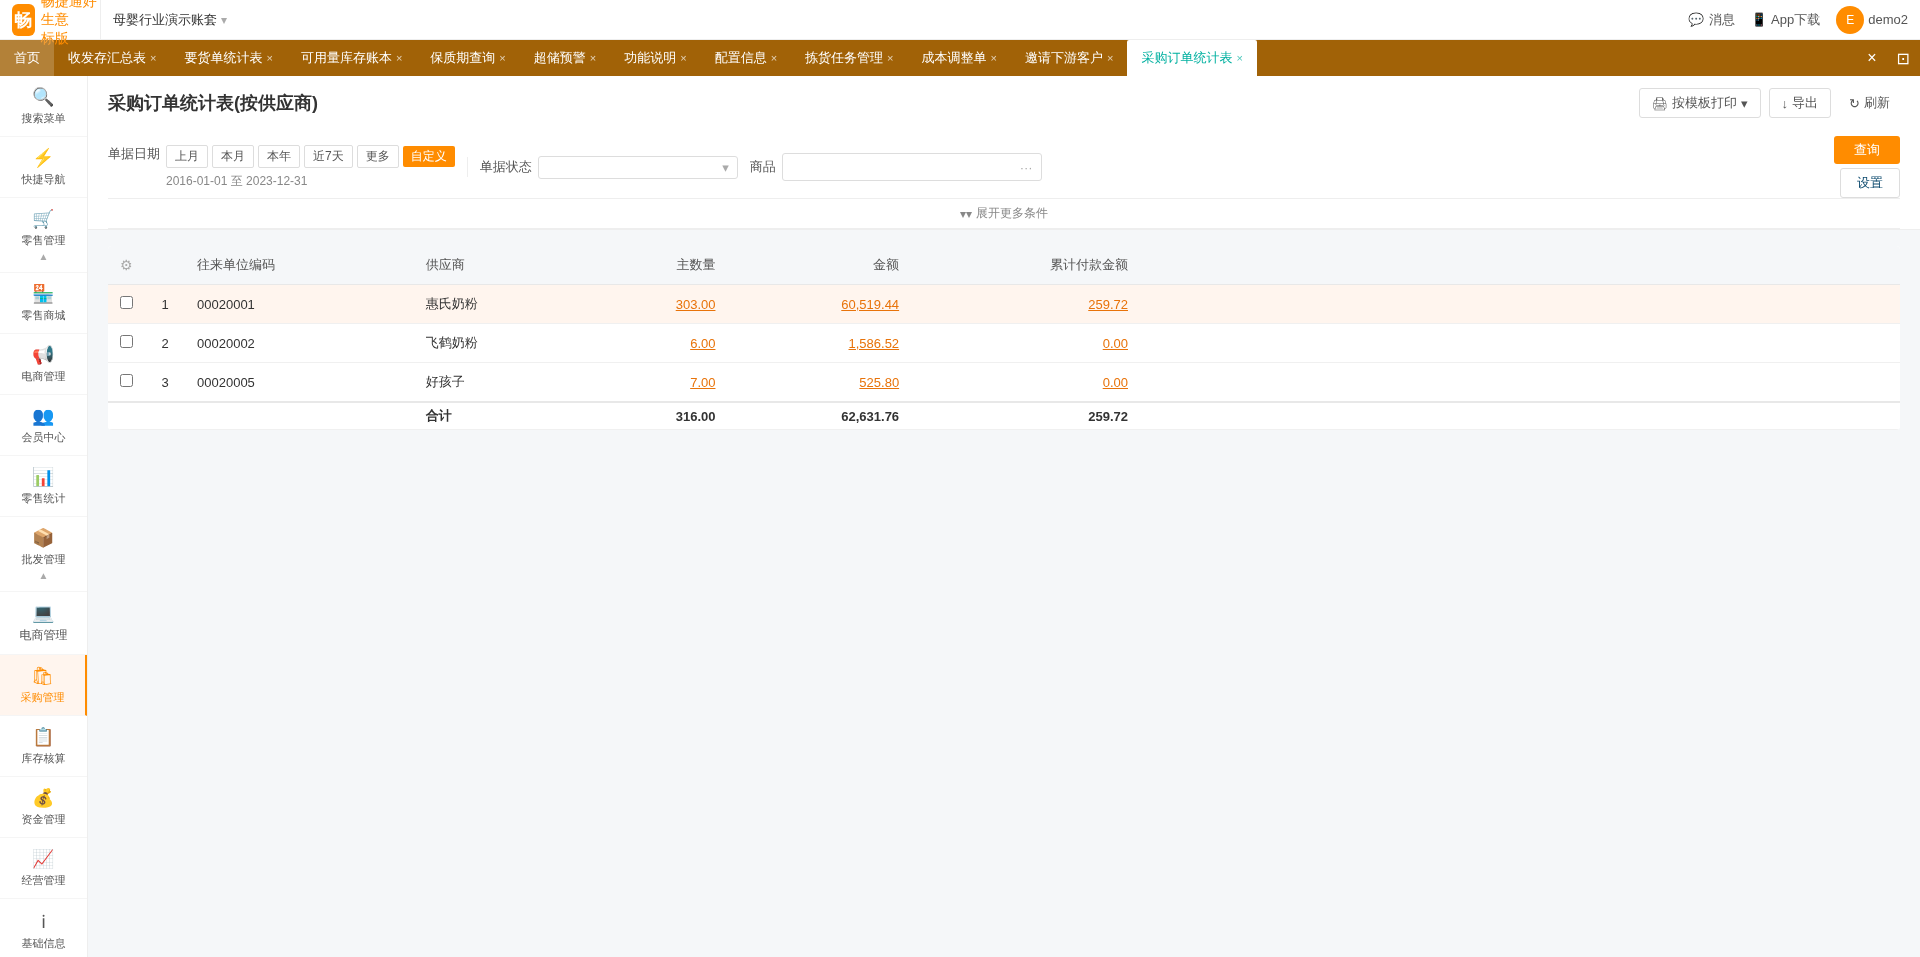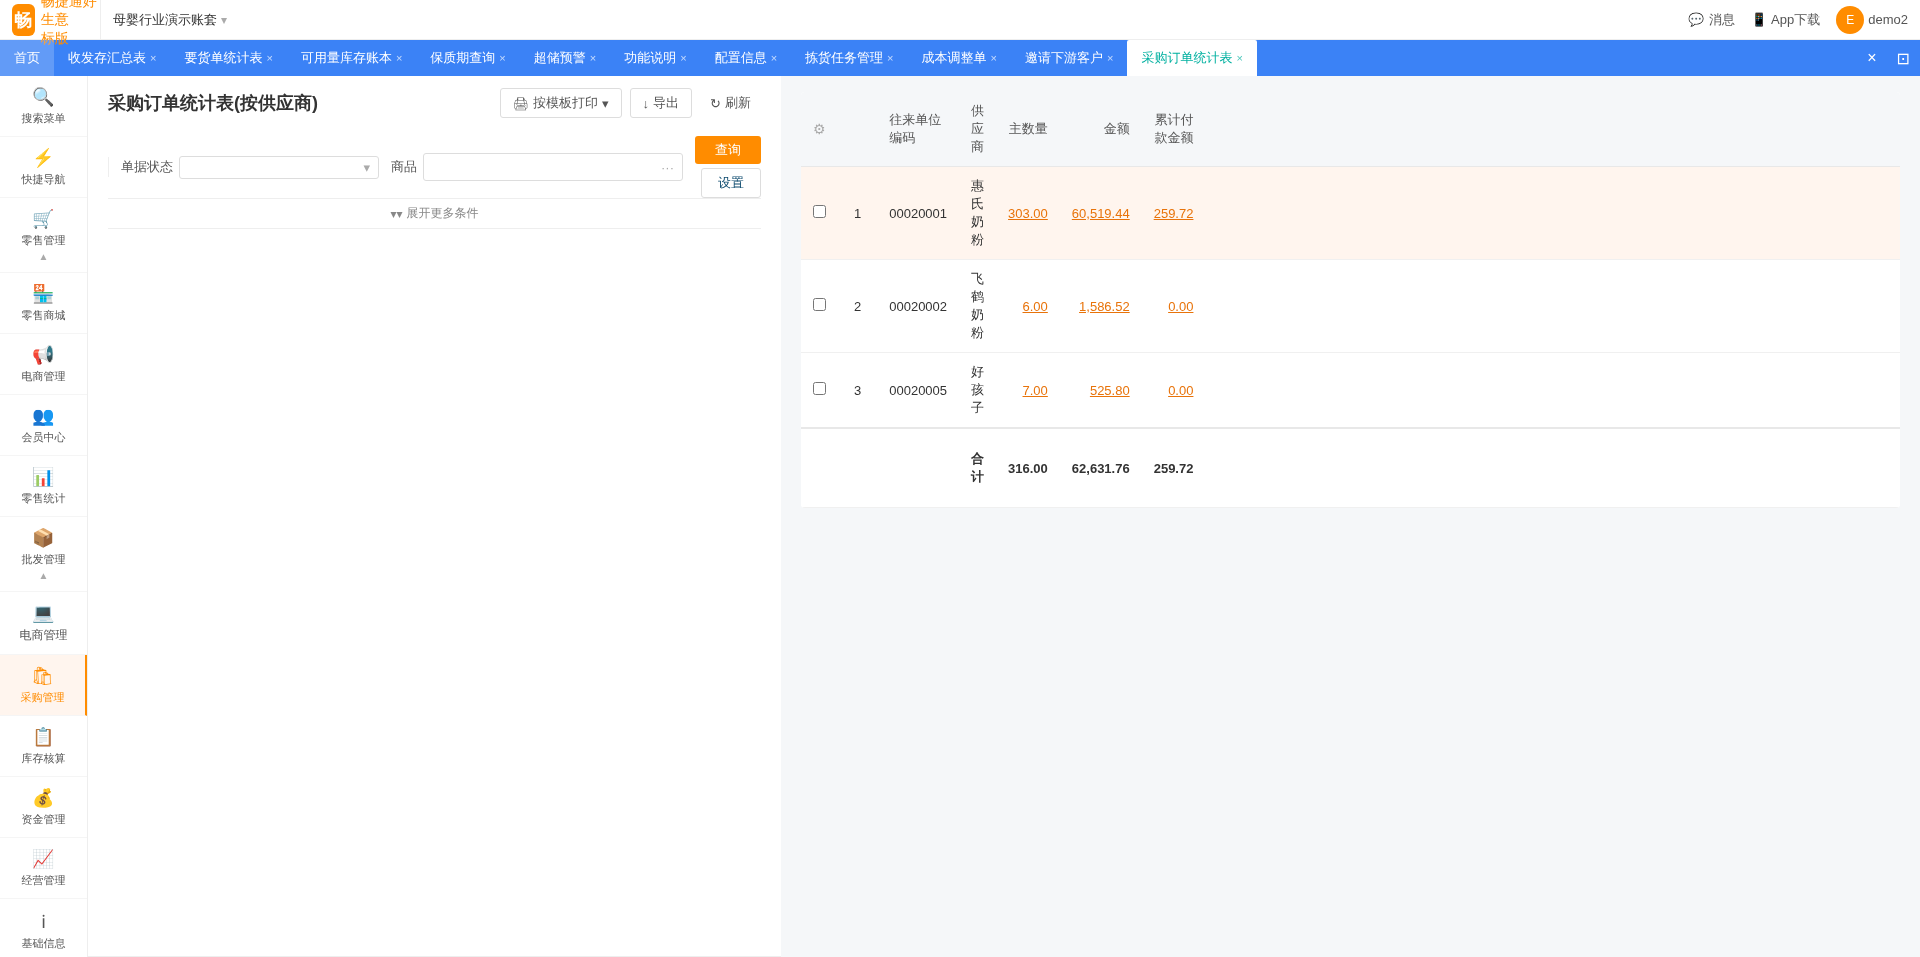--- a/index.html
+++ b/index.html
@@ -9,40 +9,40 @@
     .top-bar { display: flex; align-items: center; background: #fff; height: 40px; padding: 0 12px; border-bottom: 1px solid #eee; }
     .logo-area { display: flex; align-items: center; gap: 6px; width: 88px; }
     .logo-icon { width: 32px; height: 32px; background: #ff8c00; border-radius: 6px; display: flex; align-items: center; justify-content: center; color: #fff; font-size: 18px; font-weight: bold; }
     .logo-text { font-size: 11px; color: #ff8c00; line-height: 1.2; }
     .workspace-selector { display: flex; align-items: center; gap: 4px; padding: 0 12px; border-left: 1px solid #eee; height: 100%; cursor: pointer; font-size: 13px; color: #333; }
     .top-actions { margin-left: auto; display: flex; align-items: center; gap: 16px; }
     .top-action-item { display: flex; align-items: center; gap: 4px; cursor: pointer; font-size: 13px; color: #555; }
     .user-avatar { width: 28px; height: 28px; border-radius: 50%; background: #ff8c00; display: flex; align-items: center; justify-content: center; color: #fff; font-size: 12px; }
 
     
-    .nav-tabs { display: flex; background: #3b82f6; height: 36px; align-items: center; overflow: hidden; }
+    .nav-tabs { display: flex; background: #a16207; height: 36px; align-items: center; overflow: hidden; }
     .nav-tab { display: flex; align-items: center; padding: 0 14px; height: 36px; color: #fff; font-size: 13px; cursor: pointer; white-space: nowrap; position: relative; gap: 4px; }
     .nav-tab.active { background: #fff; color: #00b0a0; border-radius: 2px 2px 0 0; }
     .nav-tab .close-btn { font-size: 11px; opacity: 0.7; cursor: pointer; }
     .nav-tab-home { background: rgba(255,255,255,0.2); }
     .nav-right { margin-left: auto; display: flex; align-items: center; }
     .nav-action-btn { color: #fff; padding: 0 10px; height: 36px; display: flex; align-items: center; cursor: pointer; font-size: 16px; }
 
     
     .main-layout { display: flex; height: calc(957px - 40px - 36px); }
 
     
     .sidebar { width: 88px; background: #fff; border-right: 1px solid #eee; display: flex; flex-direction: column; overflow-y: auto; }
     .sidebar-item { width: 100%; display: flex; flex-direction: column; align-items: center; gap: 3px; cursor: pointer; padding: 10px 0; color: #555; font-size: 12px; border-bottom: 1px solid #f5f5f5; }
     .sidebar-item.active { color: #ff8c00; background: #fff5ee; border-right: 2px solid #ff8c00; }
     .sidebar-item-icon { font-size: 18px; }
     .sidebar-expand { font-size: 10px; color: #aaa; }
 
     
-    .content { flex: 1; display: flex; flex-direction: row; overflow: hidden; background: #f5f7f9; }
+    .content { flex: 1; display: flex; flex-direction: column; overflow: hidden; background: #f5f7f9; }
 
     
     .page-header { background: #fff; padding: 12px 20px 0 20px; border-bottom: 1px solid #eee; }
     .page-title-row { display: flex; align-items: center; justify-content: space-between; margin-bottom: 10px; }
     .page-title { font-size: 18px; font-weight: 600; color: #333; }
     .page-header-actions { display: flex; align-items: center; gap: 8px; }
     .btn-print { display: flex; align-items: center; gap: 4px; padding: 5px 12px; border: 1px solid #ddd; background: #fff; border-radius: 3px; cursor: pointer; font-size: 13px; color: #555; }
     .btn-export { display: flex; align-items: center; gap: 4px; padding: 5px 12px; border: 1px solid #ddd; background: #fff; border-radius: 3px; cursor: pointer; font-size: 13px; color: #555; }
     .btn-refresh { display: flex; align-items: center; gap: 4px; padding: 5px 10px; border: none; background: none; cursor: pointer; font-size: 13px; color: #555; }
 
@@ -73,21 +73,21 @@
     .data-table th.right { text-align: right; }
     .data-table td { padding: 10px 12px; border-bottom: 1px solid #f0f0f0; font-size: 13px; }
     .data-table td.center { text-align: center; }
     .data-table td.right { text-align: right; }
     .data-table tr.highlighted { background: #fff5ee; }
     .link-val { color: #e8730a; text-decoration: underline; cursor: pointer; }
     .col-settings-icon { color: #aaa; cursor: pointer; font-size: 14px; }
 
     
     .table-footer { background: #fff; border-top: 2px solid #e8e8e8; }
-    .table-footer td { padding: 21px 12px; font-weight: 600; font-size: 13px; }
+    .table-footer td { padding: 4px 12px; font-weight: 600; font-size: 13px; }
   </style>
 </head>
 <body>
 
 <div class="top-bar">
   <div class="logo-area">
     <div class="logo-icon">畅</div>
     <div class="logo-text" style="font-size:14px; line-height:1.3; color:#ff8c00;">畅捷通好生意<br>标版</div>
   </div>
   <div class="workspace-selector">
@@ -244,20 +244,34 @@
           </button>
           <button class="btn-refresh">
             <span>↻</span>
             <span>刷新</span>
           </button>
         </div>
       </div>
 
       <div class="filter-bar" style="padding: 8px 0 0 0;">
         <div class="filter-row">
+          <div style="display:flex; align-items:flex-start; gap:6px;">
+            <span class="filter-label">单据日期</span>
+            <div style="display:flex; flex-direction:column; gap:3px;">
+              <div style="display:flex; gap:4px; align-items:center;">
+                <button class="date-shortcut">上月</button>
+                <button class="date-shortcut">本月</button>
+                <button class="date-shortcut">本年</button>
+                <button class="date-shortcut">近7天</button>
+                <button class="date-shortcut">更多</button>
+                <span class="date-custom-tag">自定义</span>
+              </div>
+              <div class="date-range-text">2016-01-01 至 2023-12-31</div>
+            </div>
+          </div>
 
           <div class="filter-separator"></div>
 
           <div style="display:flex; align-items:center; gap:6px;">
             <span class="filter-label">单据状态</span>
             <div class="filter-select" style="width:200px;">
               <span style="color:#bbb;"></span>
               <span class="filter-select-arrow">▾</span>
             </div>
           </div>

